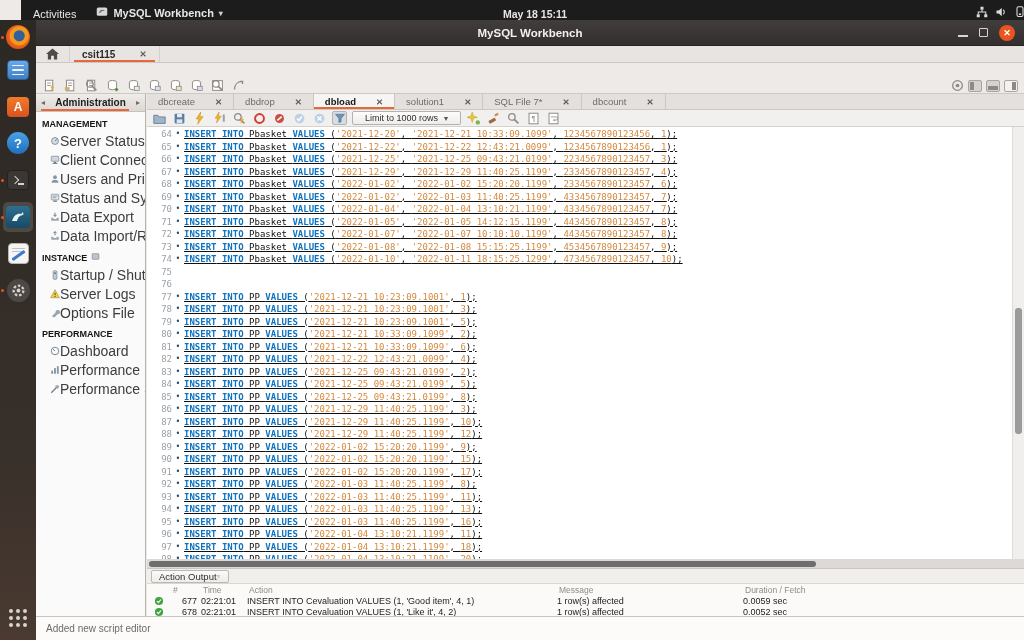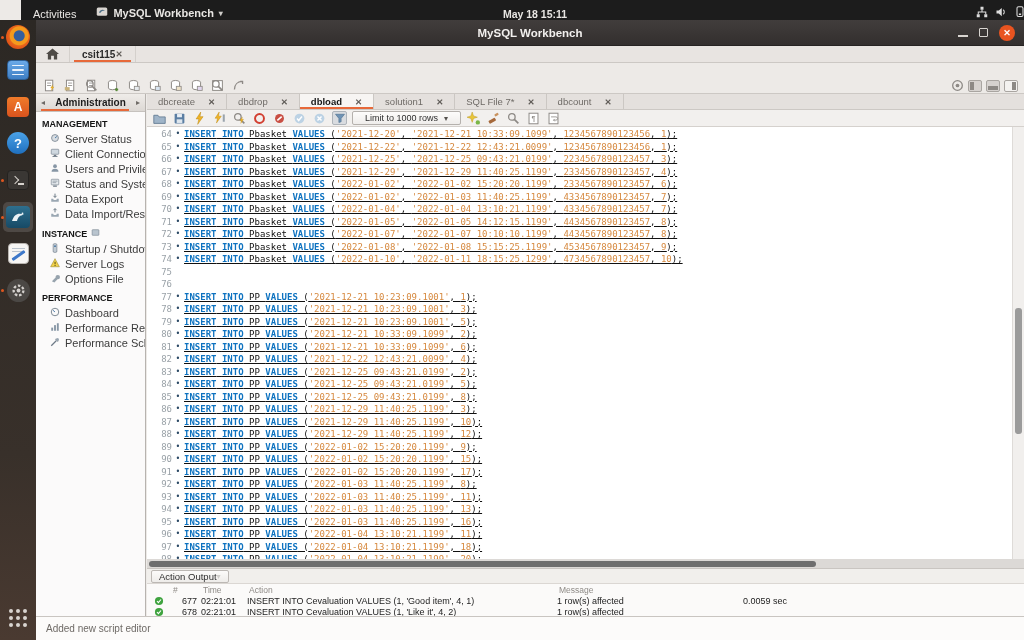--- a/index.html
+++ b/index.html
@@ -40,21 +40,21 @@
   .icon-editor { width:21px; height:21px; border-radius:4px; background:#f6f5f3; border:1px solid #b9b5b0; position:relative; overflow:hidden; }
   .icon-editor i { position:absolute; left:3px; height:1.5px; background:#b9c2cc; }
   .icon-editor:after { content:""; position:absolute; left:2px; top:10px; width:15px; height:3px; background:#3d78c9; transform:rotate(-35deg); border-radius:1px; }
   .icon-gear-dark { width:23px; height:23px; border-radius:50%; background:#4b4845; display:flex; align-items:center; justify-content:center; }
   .icon-appgrid { display:grid; grid-template-columns:repeat(3,4px); grid-gap:3px; }
   .icon-appgrid i { width:4px; height:4px; border-radius:50%; background:#e8e5e2; opacity:.9; }
 
   
   .wb-tabstrip { position:absolute; left:36px; top:46px; width:988px; height:17px; background:#e8e4e1; border-bottom:1px solid #ccc8c4; display:flex; align-items:stretch; z-index:10; }
   .home-tab { width:34px; display:flex; align-items:center; justify-content:center; border-right:1px solid #d4d0cc; }
-  .doc-tab { position:relative; display:flex; align-items:center; gap:0; padding:0 12px; font-size:10px; font-weight:bold; color:#2b2b2b; border-right:1px solid #d4d0cc; }
+  .doc-tab { position:relative; display:flex; align-items:center; gap:24px; padding:0 12px; font-size:10px; font-weight:bold; color:#2b2b2b; border-right:1px solid #d4d0cc; }
   .doc-tab .underline { position:absolute; left:4px; right:4px; bottom:0; height:2px; background:#e7693a; }
   .tab-x { color:#5f5b57; font-size:8.5px; font-weight:bold; }
 
   .menubar { position:absolute; left:36px; top:63px; width:988px; height:15px; display:flex; align-items:center; font-size:10.5px; color:#2d2d2d; z-index:10; }
   .menu-item { padding:0 7px; }
 
   .maintoolbar { position:absolute; left:36px; top:78px; width:988px; height:16px; display:flex; align-items:center; gap:6px; padding-left:6px; border-bottom:1px solid #ccc8c4; z-index:10; }
   .mt-icon { width:15px; height:13px; display:flex; align-items:center; justify-content:center; }
   .mt-right { margin-left:auto; display:flex; align-items:center; gap:4px; padding-right:6px; }
   .layout-toggle { width:14px; height:12px; border:1px solid #a9a5a1; border-radius:2px; background:#f4f2f0; position:relative; }
@@ -64,27 +64,27 @@
   .lt-bottom i { left:1px; right:1px; bottom:1px; height:4px; }
   .lt-right i { right:1px; top:1px; bottom:1px; width:4px; }
 
   
   .sidebar { position:absolute; left:36px; top:94px; width:110px; height:522px; background:#fbfafa; border-right:1px solid #b7b3af; z-index:5; overflow:hidden; }
   .sb-header { position:relative; height:18px; background:linear-gradient(#efece9,#dcd8d4); border-bottom:1px solid #c6c2be; display:flex; align-items:center; }
   .sb-header .arr { width:14px; text-align:center; color:#6d6965; font-size:8px; }
   .sb-title { flex:1; text-align:center; font-size:10px; font-weight:bold; color:#1d1d1d; }
   .sb-underline { position:absolute; left:5px; right:16px; bottom:0; height:2px; background:#e7693a; }
   .sb-section-title { display:flex; align-items:center; gap:4px; font-size:9px; font-weight:bold; color:#141414; padding:7px 0 2px 6px; }
-  .sb-item { display:flex; align-items:flex-end; gap:5px; padding:1.5px 0 1.5px 14px; font-size:11px; color:#3c3c3c; white-space:nowrap; }
+  .sb-item { display:flex; align-items:flex-end; padding:1.5px 0 1.5px 14px; font-size:14px; color:#3c3c3c; white-space:nowrap; }
   .sb-item svg { flex:0 0 auto; }
 
   
   .editor { position:absolute; left:147px; top:94px; width:877px; height:522px; background:#fff; z-index:5; display:flex; flex-direction:column; }
   .ed-tabs { height:16px; background:#e4e0dd; border-bottom:1px solid #ccc8c4; display:flex; font-size:9.5px; flex:0 0 auto; }
-  .ed-tab { position:relative; display:flex; align-items:center; gap:13px; padding:0 11px; color:#6e6a66; border-right:1px solid #cbc7c3; }
+  .ed-tab { position:relative; display:flex; align-items:center; gap:20px; padding:0 11px; color:#6e6a66; border-right:1px solid #cbc7c3; }
   .ed-tab.active { background:#f7f5f3; color:#151515; font-weight:bold; }
   .ed-tab.active .underline { position:absolute; left:0; right:0; bottom:0; height:2px; background:#e7693a; }
 
   .sql-toolbar { height:17px; background:#f2f0ee; border-bottom:1px solid #d5d1cd; display:flex; align-items:center; gap:5px; padding-left:5px; flex:0 0 auto; }
   .st-icon { width:15px; height:14px; display:flex; align-items:center; justify-content:center; }
   .st-icon.pressed { background:#d9dce0; border:1px solid #aeb4ba; border-radius:2px; }
   .limit-dd { display:flex; align-items:center; gap:6px; height:14px; padding:0 12px; background:linear-gradient(#fdfcfb,#efedeb); border:1px solid #b5b1ad; border-radius:2px; font-size:9px; color:#2f2f2f; }
   .limit-dd .tb-caret { color:#55524e; }
 
   .code-wrap { position:relative; flex:1 1 auto; overflow:hidden; background:#fff; }
@@ -578,20 +578,21 @@
           <span>Action Output</span>
           <span class="tb-caret">▾</span>
         </span>
       </div>
       <div class="ao-grid ao-head" id="ao-head">
           <div></div>
           <div>#</div>
           <div>Time</div>
           <div>Action</div>
           <div>Message</div>
+          <div>Duration / Fetch</div>
         </div>
       <div id="ao-rows">
           <div class="ao-grid ao-row">
             <span class="cell-icon">
               <svg width="10" height="10" viewBox="0 0 16 16">
                 <circle cx="8" cy="8" r="6.5" fill="#3fa33f"></circle>
                 <path d="M4.8 8 l2.2 2.6 l4.2 -5" stroke="#fff" stroke-width="1.8" fill="none"></path>
               </svg>
             </span>
     <span class="cell-num">677</span>
@@ -604,20 +605,21 @@
             <span class="cell-icon">
               <svg width="10" height="10" viewBox="0 0 16 16">
                 <circle cx="8" cy="8" r="6.5" fill="#3fa33f"></circle>
                 <path d="M4.8 8 l2.2 2.6 l4.2 -5" stroke="#fff" stroke-width="1.8" fill="none"></path>
               </svg>
             </span>
     <span class="cell-num">678</span>
     <span>02:21:01</span>
     <span>INSERT INTO Cevaluation VALUES (1, 'Like it', 4, 2)</span>
     <span>1 row(s) affected</span>
+    <span>0.0052 sec</span>
           </div>
         </div>
     </div>
   </div>
 
   <div class="statusbar">
     <span>Added new script editor</span>
   </div>
 
 </div>

